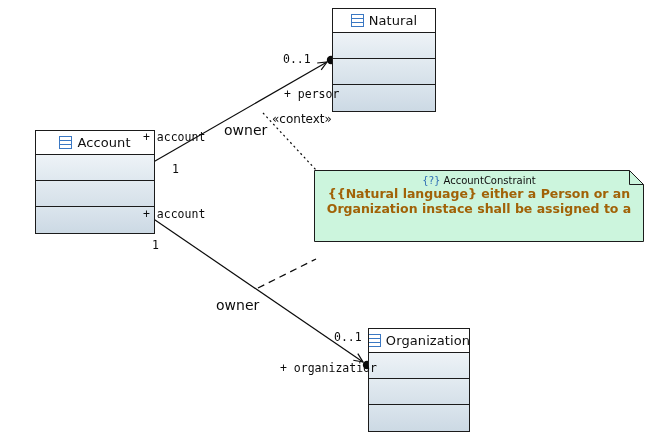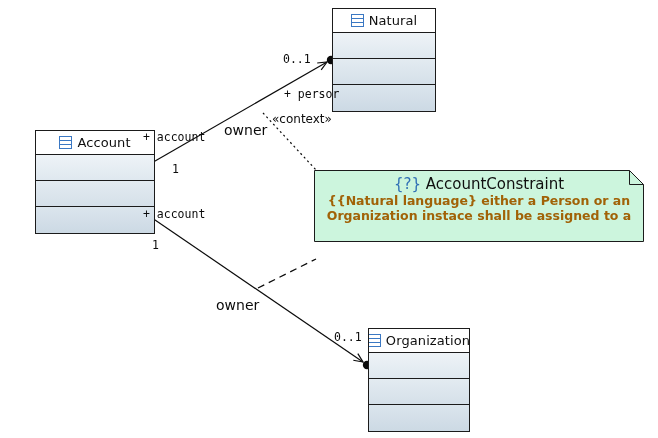--- a/index.html
+++ b/index.html
@@ -77,21 +77,21 @@
   .note-bg {
     position: absolute;
     left: 0;
     top: 0;
   }
   .note-body {
     position: relative;
     text-align: center;
   }
   .note-title {
-    font-size: 15px;
+    font-size: 10px;
     color: #0f0f0f;
     white-space: nowrap;
     margin-bottom: 1px;
   }
   .note-title .q {
     color: #2f6fb5;
   }
   .note-line {
     font-size: 12.5px;
     color: #a16207;
@@ -204,14 +204,15 @@
   <div class="lbl" style="left:224px; top:124px;">owner</div>
 
   <div class="lbl stereo" style="left:272px; top:103px;margin-top:10px;">«context»</div>
 
   <div class="lbl mono" style="left:143px; top:208px;">+ account</div>
   <div class="lbl mono" style="left:152px; top:239px;">1</div>
 
   <div class="lbl" style="left:216px; top:299px;">owner</div>
 
   <div class="lbl mono" style="left:334px; top:331px;">0..1</div>
+  <div class="lbl mono" style="left:280px; top:362px;">+ organizatior</div>
 
 </div>
 
 </body></html>

